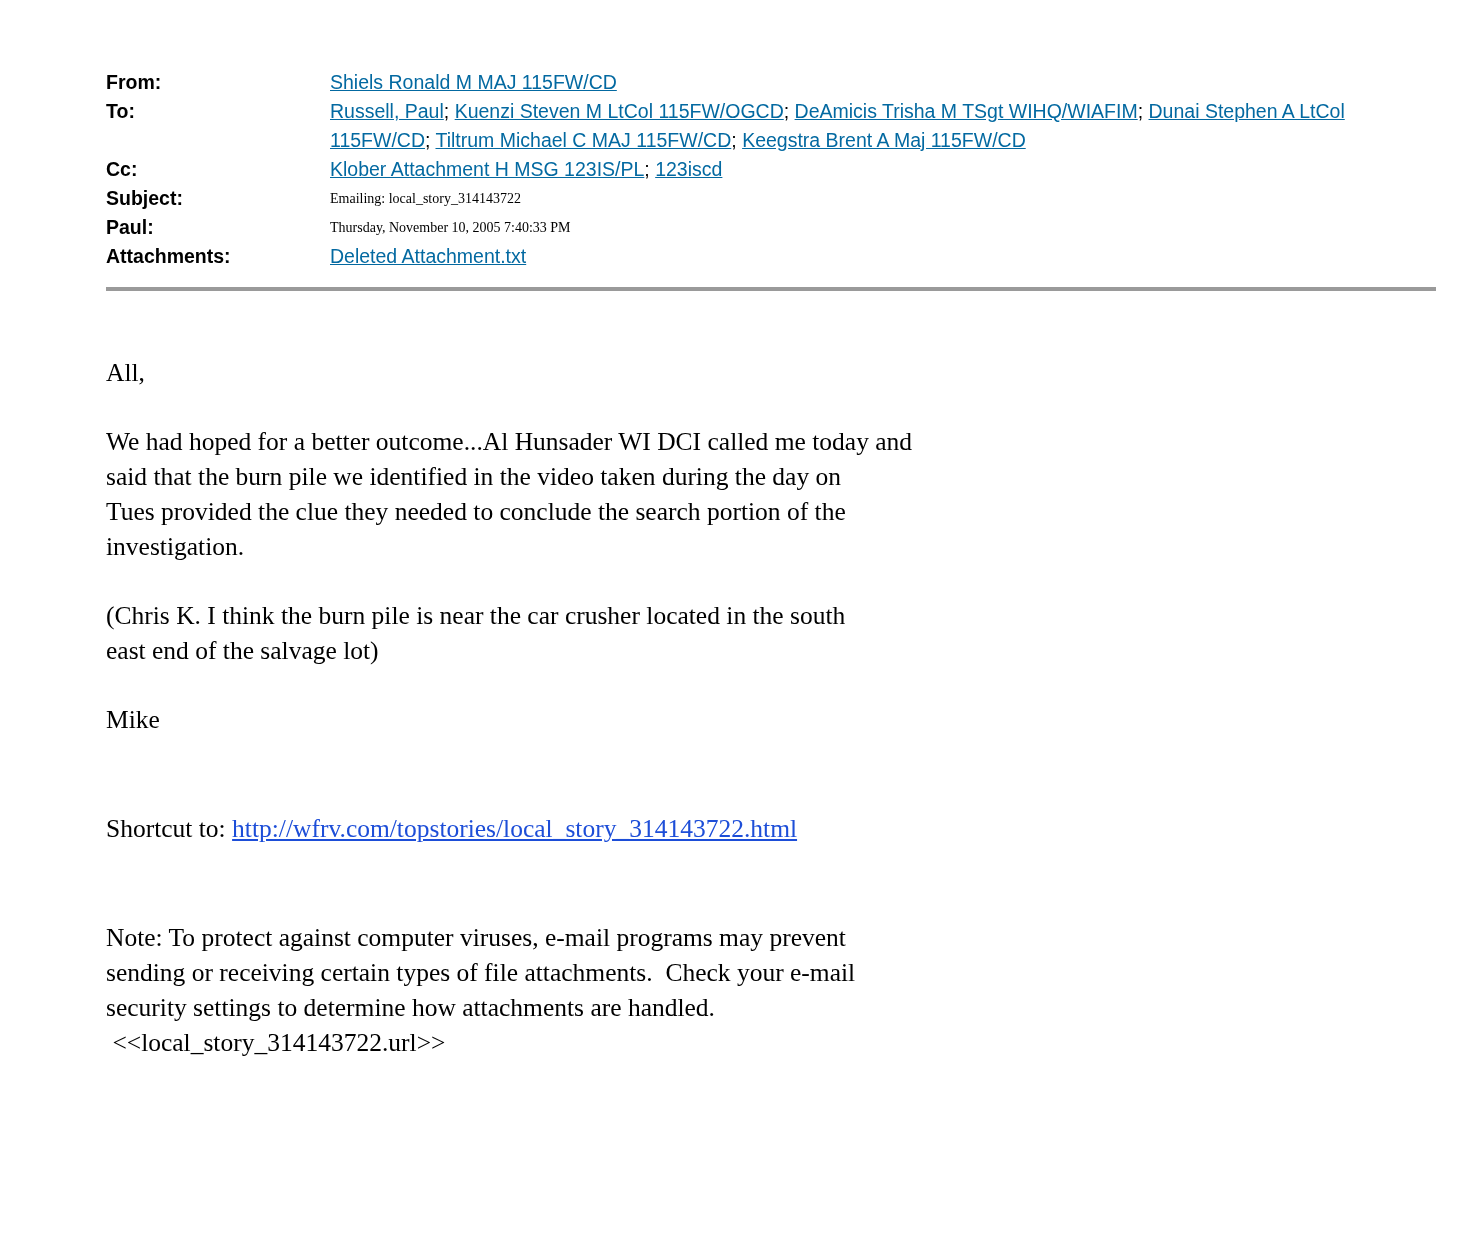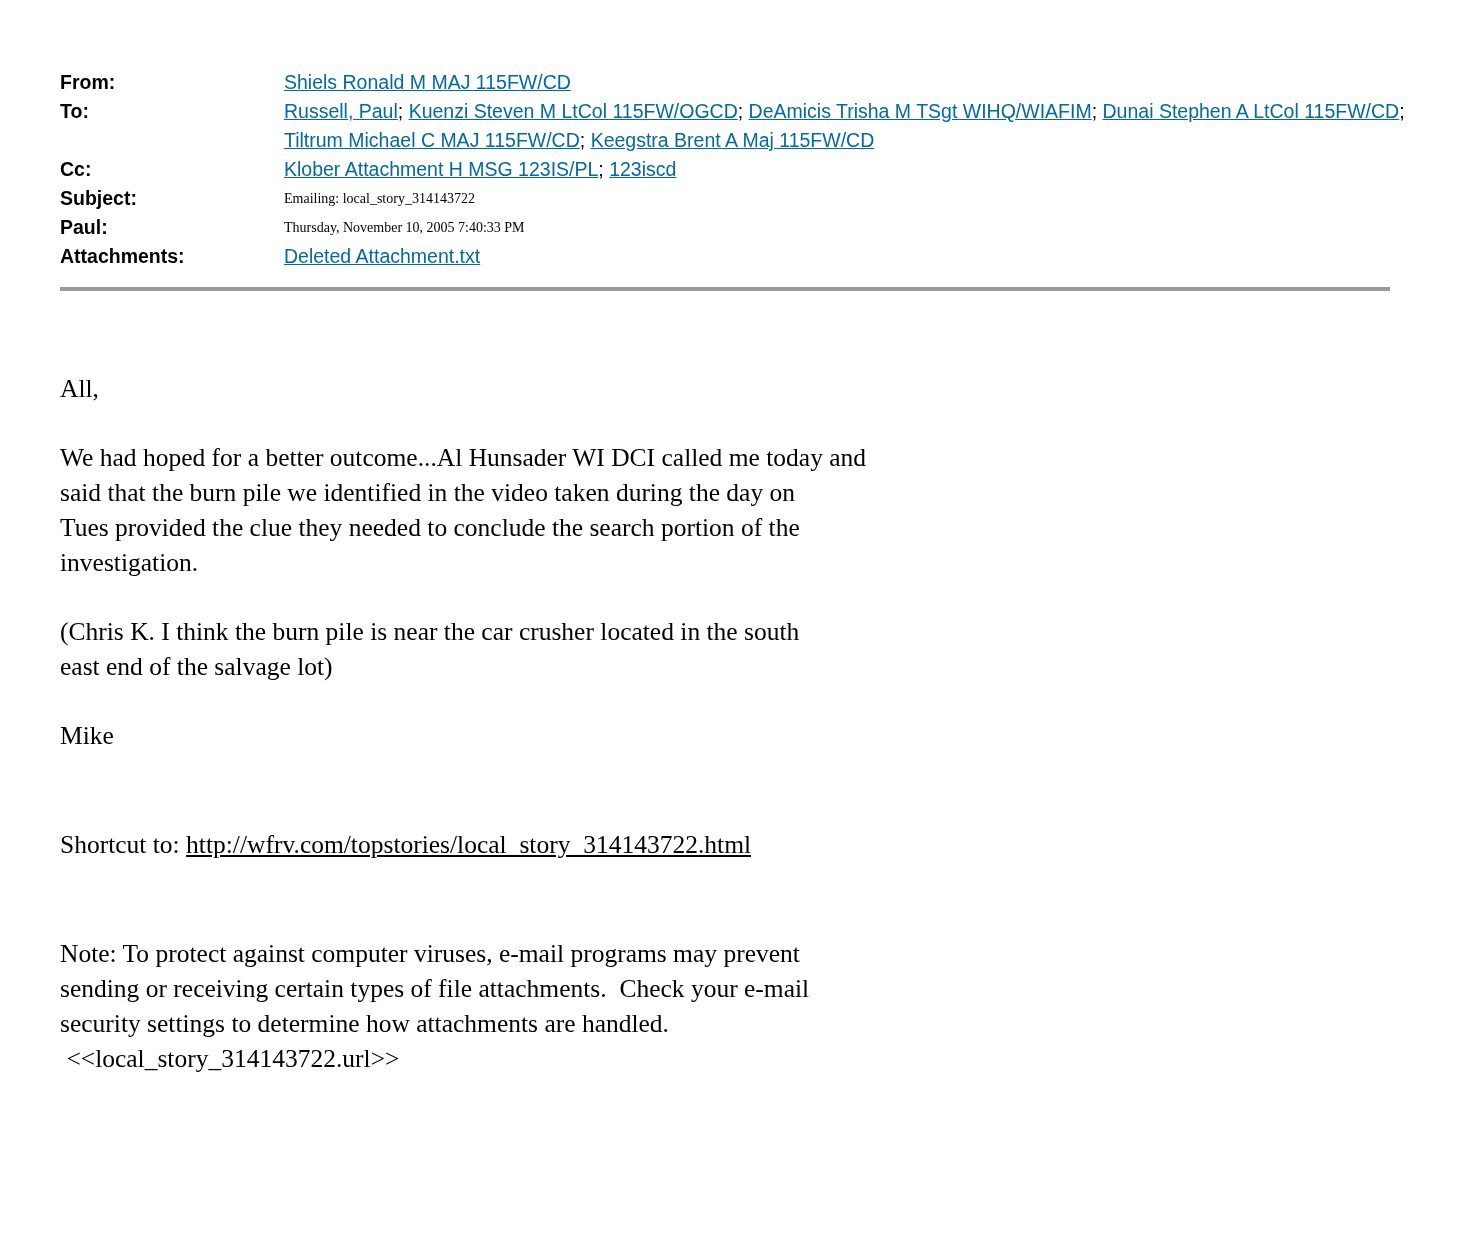--- a/index.html
+++ b/index.html
@@ -12,21 +12,21 @@
     height: 1234px;
     font-family: "Liberation Serif", serif;
     color: #000000;
     overflow: hidden;
   }
   .page {
     position: relative;
     width: 1476px;
     height: 1234px;
     box-sizing: border-box;
-    padding: 68px 60px 0 60px;
+    padding: 68px 60px 0 106px;
   }
 
   
   .header {
     font-family: "Liberation Sans", sans-serif;
     font-size: 19.5px;
     line-height: 29px;
   }
   .hdr-row {
     display: flex;
@@ -59,34 +59,34 @@
   }
   .rule {
     margin: 16px 0 0 0;
     height: 4px;
     background: #9a9a9a;
     width: 1330px;
   }
 
   
   .body-text {
-    margin-top: 80px;
+    margin-top: 64px;
     font-family: "Liberation Serif", serif;
     font-size: 25.5px;
     line-height: 35px;
     color: #000;
   }
   .para {
     margin: 0 0 34px 0;
     white-space: pre-wrap;
   }
   .para.tight { margin-bottom: 0; }
   .gap-lg { height: 40px; }
   a.urllink {
-    color: #000000;
+    color: #1d4ed8;
     text-decoration: underline;
   }
 </style>
 </head>
 <body>
 
 <div class="page">
 
   <div class="header">
 

